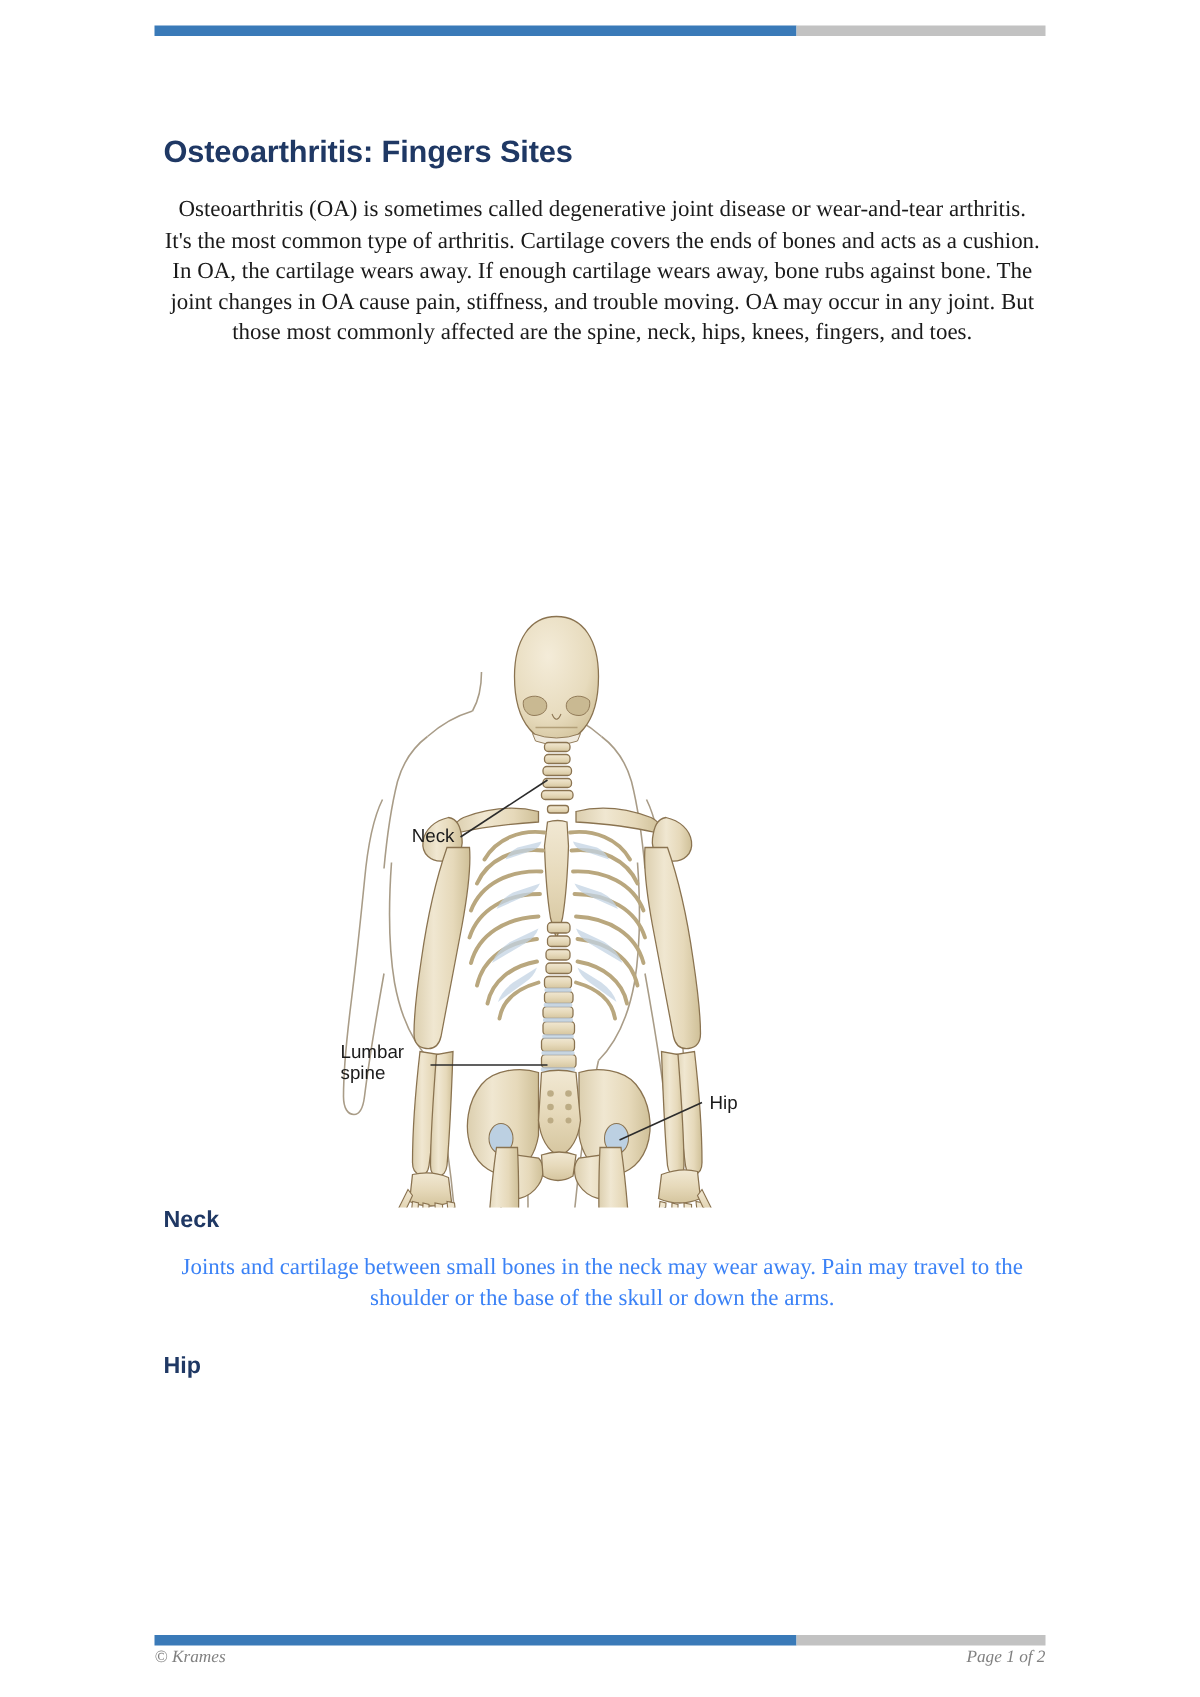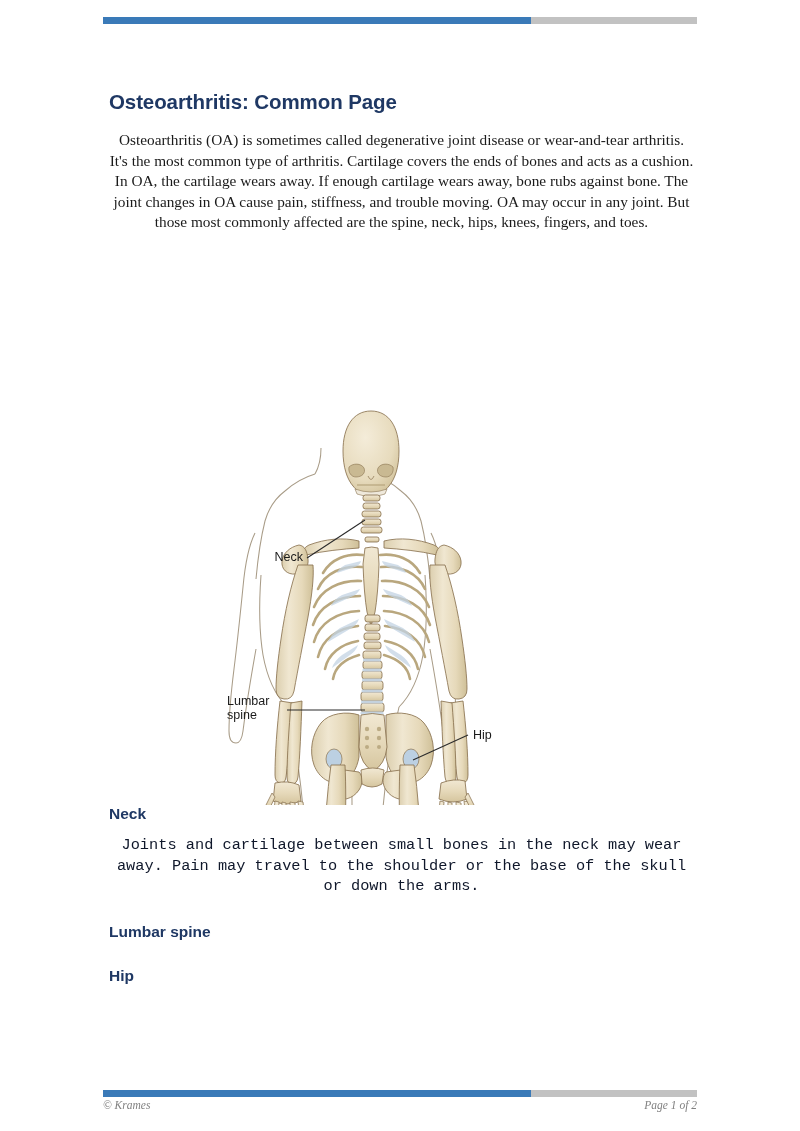--- a/index.html
+++ b/index.html
@@ -91,21 +91,21 @@
 </head>
 <body>
 
 <div class="rule" id="header-rule">
   <div class="rule-blue" style="background: rgb(58, 122, 184); width: 72%;"></div>
   <div class="rule-gray" style="background: rgb(194, 194, 194);"></div>
 </div>
 
 <div class="page-body">
 
-  <h1 class="doc-title" style="color: rgb(31, 56, 100);">Osteoarthritis: Common Page</h1>
+  <h1 class="doc-title" style="color: rgb(31, 56, 100);">Osteoarthritis: Fingers Sites</h1>
 
   <p class="body-text" style="color: rgb(26, 26, 26);">Osteoarthritis (OA) is sometimes called degenerative joint disease or wear-and-tear arthritis. It's the most common type of arthritis. Cartilage covers the ends of bones and acts as a cushion. In OA, the cartilage wears away. If enough cartilage wears away, bone rubs against bone. The joint changes in OA cause pain, stiffness, and trouble moving. OA may occur in any joint. But those most commonly affected are the spine, neck, hips, knees, fingers, and toes.</p>
 
   <div class="figure">
     <svg width="585" height="560" viewBox="0 0 585 560" xmlns="http://www.w3.org/2000/svg">
       <defs>
         <linearGradient id="boneGrad" x1="0" y1="0" x2="1" y2="0">
           <stop offset="0%" stop-color="#dccfaf"></stop>
           <stop offset="35%" stop-color="#f0e7d1"></stop>
           <stop offset="70%" stop-color="#e6d9ba"></stop>
@@ -354,25 +354,24 @@
         <text text-anchor="start" x="364" y="494">Hip</text>
         <text text-anchor="start" x="357" y="598">Fingers</text>
         <text text-anchor="start" x="326" y="642">Knee</text>
         <text text-anchor="start" x="325" y="789">Toes</text>
       </g>
     </svg>
   </div>
 
   <div class="section first">
     <h2 class="section-title" style="color: rgb(31, 56, 100);">Neck</h2>
-    <p class="body-text" style="color: #0f172a; font-family: Liberation Mono, monospace;">Joints and cartilage between small bones in the neck may wear away. Pain may travel to the shoulder or the base of the skull or down the arms.</p>
+    <p class="body-text" style="color: #3b82f6;">Joints and cartilage between small bones in the neck may wear away. Pain may travel to the shoulder or the base of the skull or down the arms.</p>
   </div>
 
   <div class="section">
-    <h2 class="section-title" style="color: rgb(31, 56, 100);">Lumbar spine</h2>
   </div>
 
   <div class="section">
     <h2 class="section-title" style="color: rgb(31, 56, 100);">Hip</h2>
   </div>
 
 </div>
 
 <div class="rule" id="footer-rule">
   <div class="rule-blue" style="background: rgb(58, 122, 184); width: 72%;"></div>

